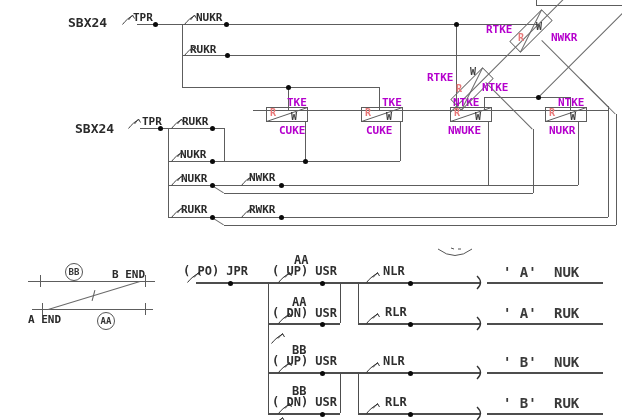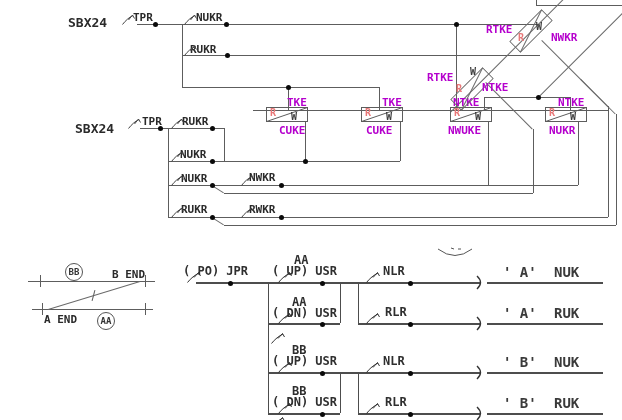--- a/index.html
+++ b/index.html
@@ -209,21 +209,21 @@
   <div class="vw" style="left:145px;top:303px;height:12px;"></div>
   <div class="dg" style="left:48px;top:309px;width:96px;transform:rotate(-17deg);"></div>
   <div class="vw" style="left:93px;top:290px;height:11px;transform:rotate(15deg);"></div>
   <div class="circ" style="left:65px;top:263px;">
       <span>BB</span>
     </div>
   <div class="circ" style="left:97px;top:312px;">
       <span>AA</span>
     </div>
   <span class="lbl" style="left:112px;top:268px;">B END</span>
-  <span class="lbl" style="left:44px;top:313px;">A END</span>
+  <span class="lbl" style="left:28px;top:313px;">A END</span>
 
   <div class="hw2" style="left:196px;top:282px;width:284px;"></div>
   <div class="hw2" style="left:487px;top:282px;width:116px;"></div>
   <div class="hw2" style="left:268px;top:323px;width:72px;"></div>
   <div class="hw2" style="left:358px;top:323px;width:122px;"></div>
   <div class="hw2" style="left:487px;top:323px;width:116px;"></div>
   <div class="hw2" style="left:268px;top:372px;width:212px;"></div>
   <div class="hw2" style="left:487px;top:372px;width:116px;"></div>
   <div class="hw2" style="left:268px;top:413px;width:72px;"></div>
   <div class="hw2" style="left:358px;top:413px;width:122px;"></div>

